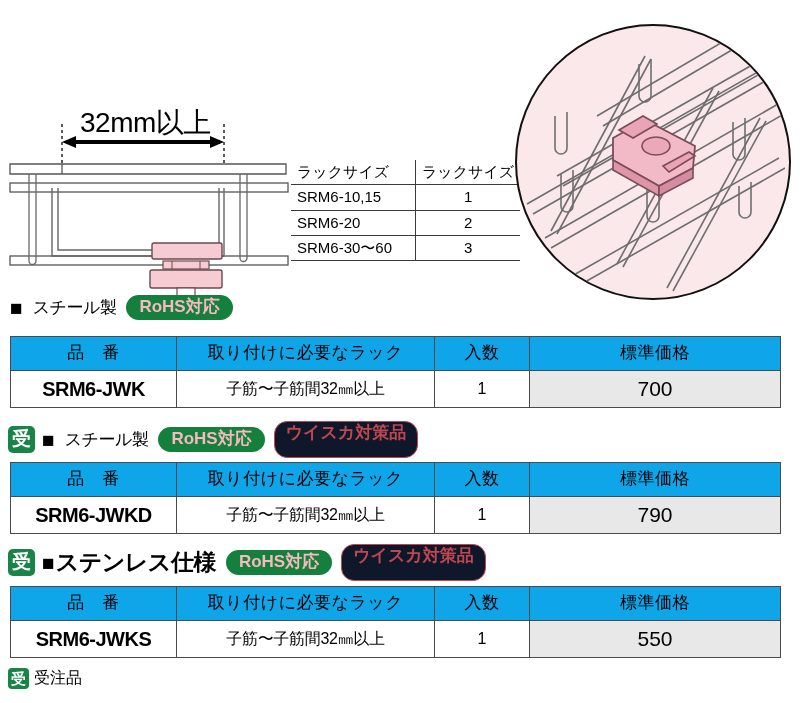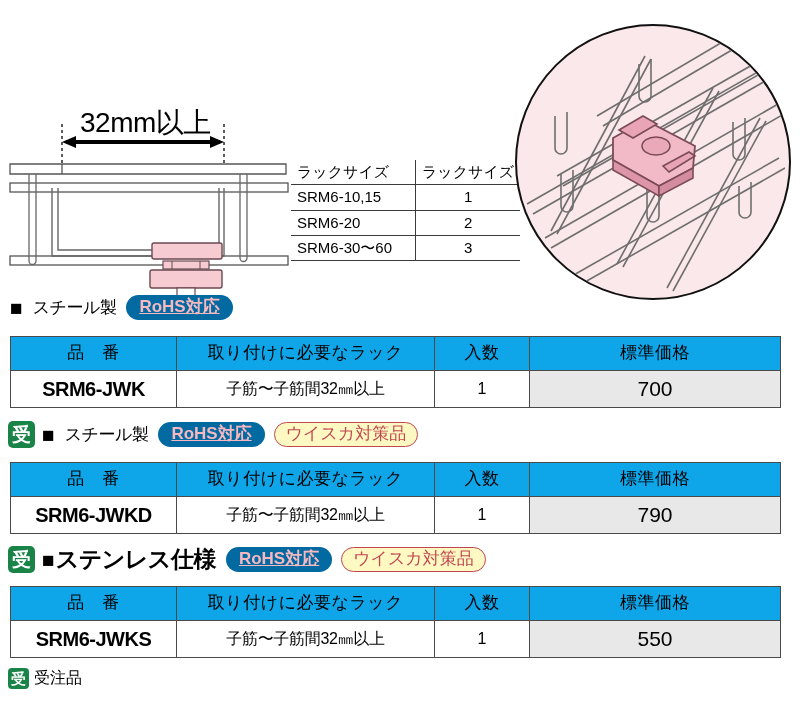--- a/index.html
+++ b/index.html
@@ -100,41 +100,40 @@
   }
   .material-text {
     font-size: 17px;
     margin-left: 9px;
     letter-spacing: -0.5px;
   }
   .badge-rohs {
     display: inline-flex;
     align-items: center;
     justify-content: center;
-    background: #0369a1;
+    background: #15803d;
     color: #f7b8c0;
     border-radius: 13px;
     font-size: 17px;
     font-weight: bold;
     padding: 2px 13px 3px 13px;
     margin-left: 10px;
     line-height: 1.15;
-    text-decoration: underline;
   }
   .badge-whisker {
     display: inline-flex;
     align-items: center;
     justify-content: center;
-    background: #fef9c3;
+    background: #0f172a;
     color: #c0474f;
     border: 1.6px solid #c0474f;
     border-radius: 13px;
     font-size: 17px;
-    font-weight: normal;
-    padding: 1px 11px 2px 11px;
+    font-weight: bold;
+    padding: 1px 11px 14px 11px;
     margin-left: 9px;
     line-height: 1.15;
     box-sizing: border-box;
   }
 
   
   .prod-table {
     position: absolute;
     left: 10px;
     width: 770px;

